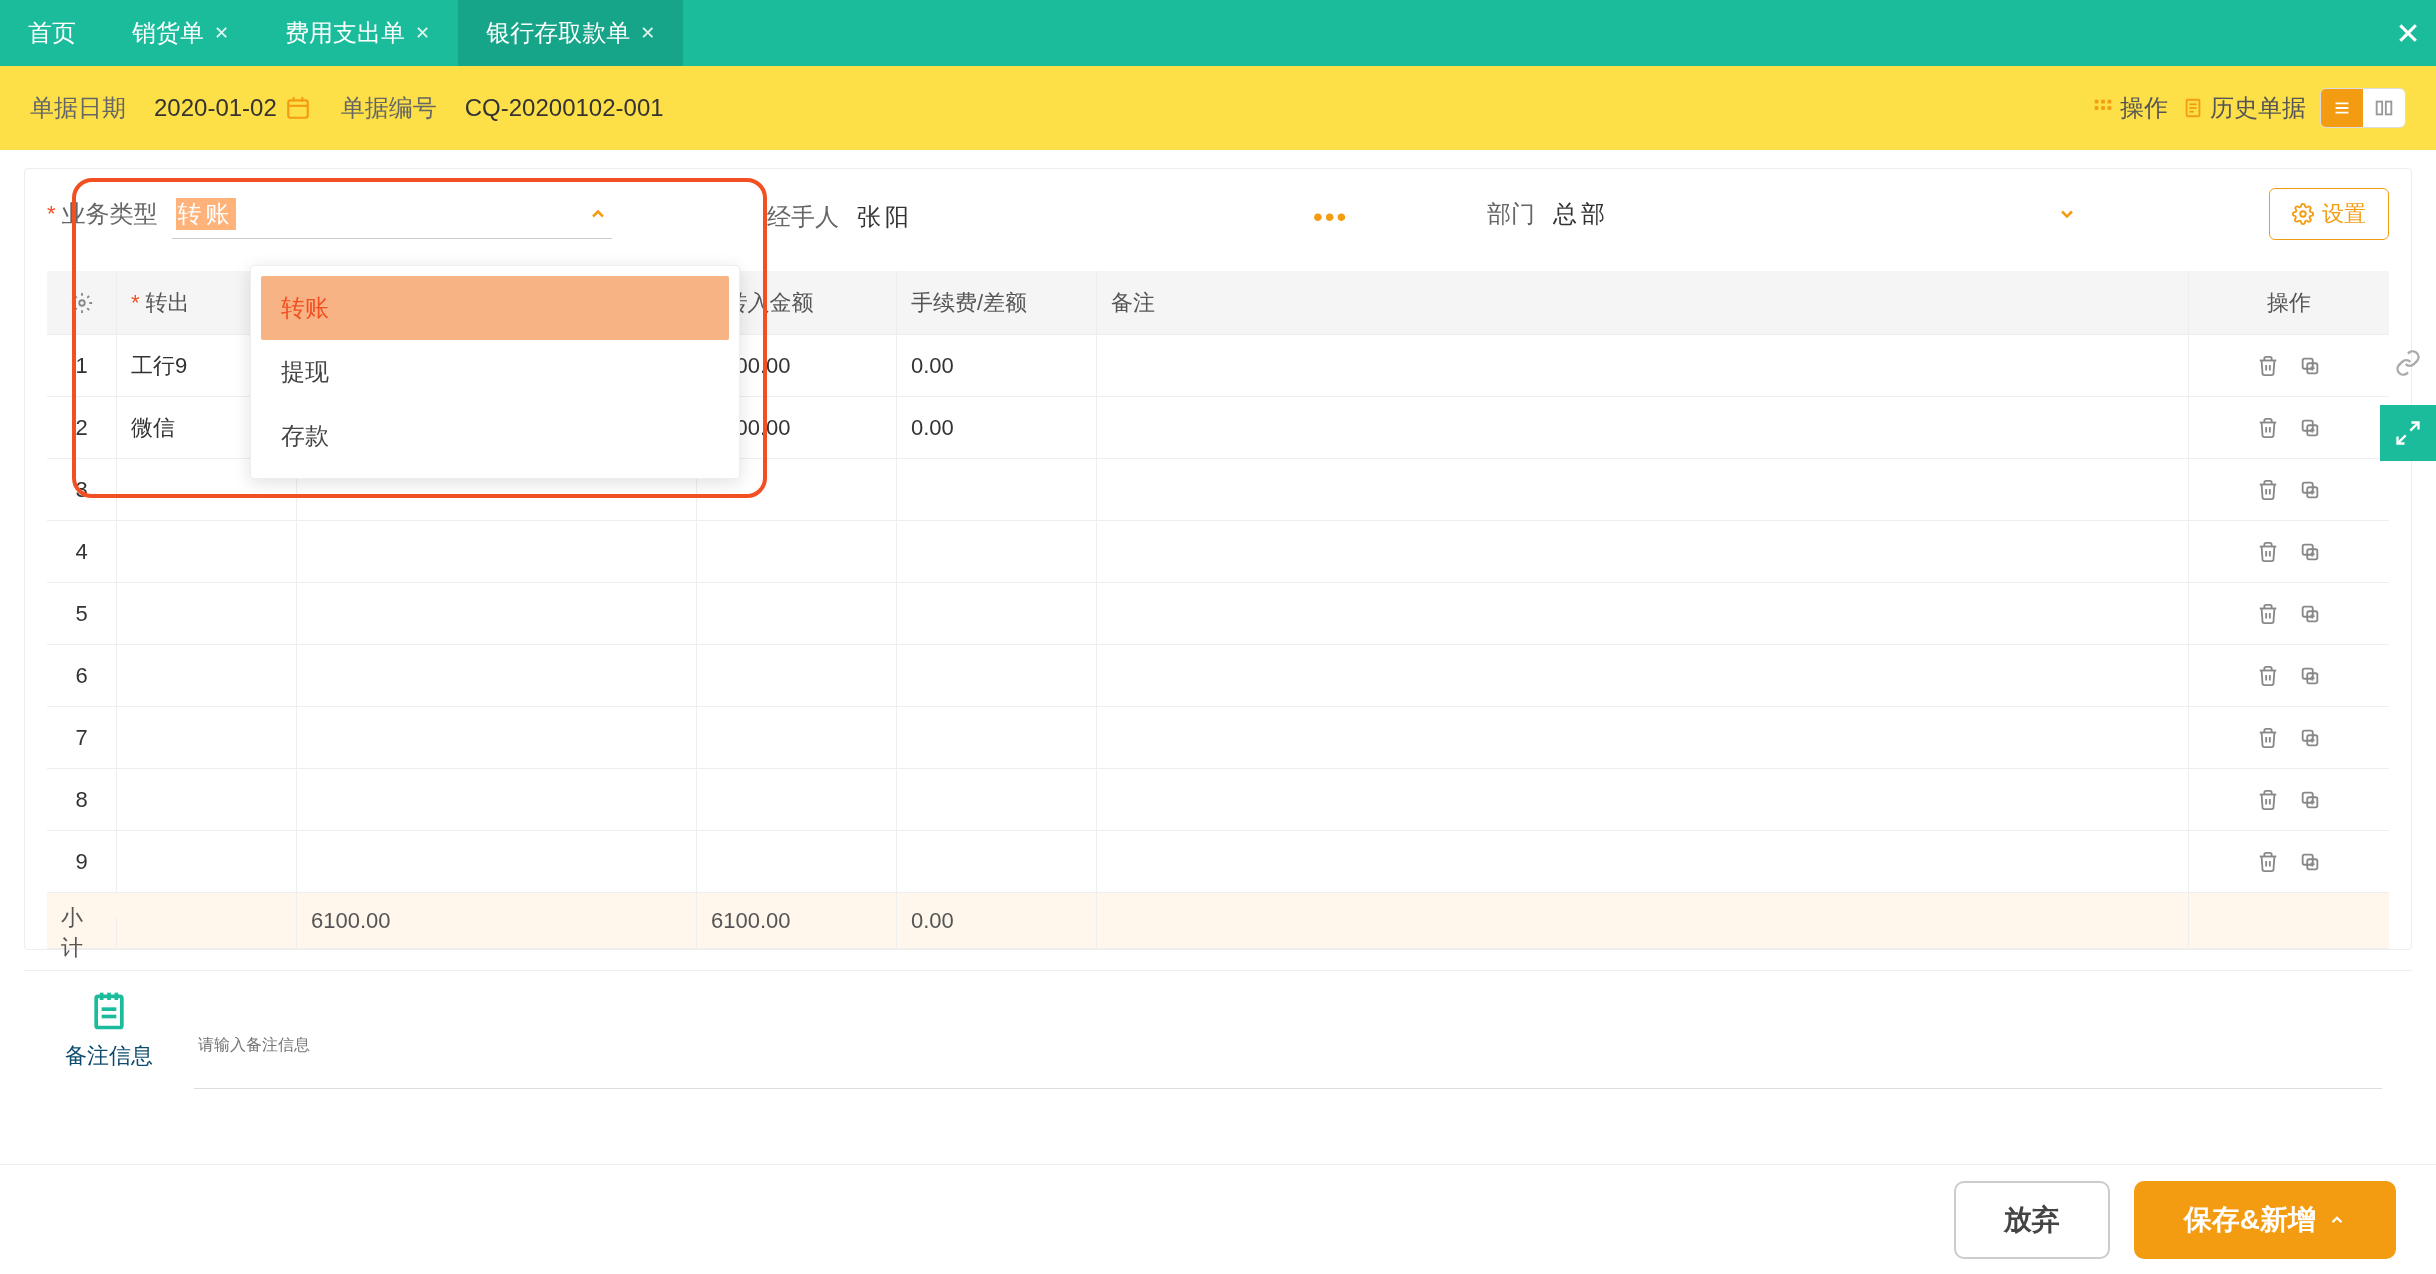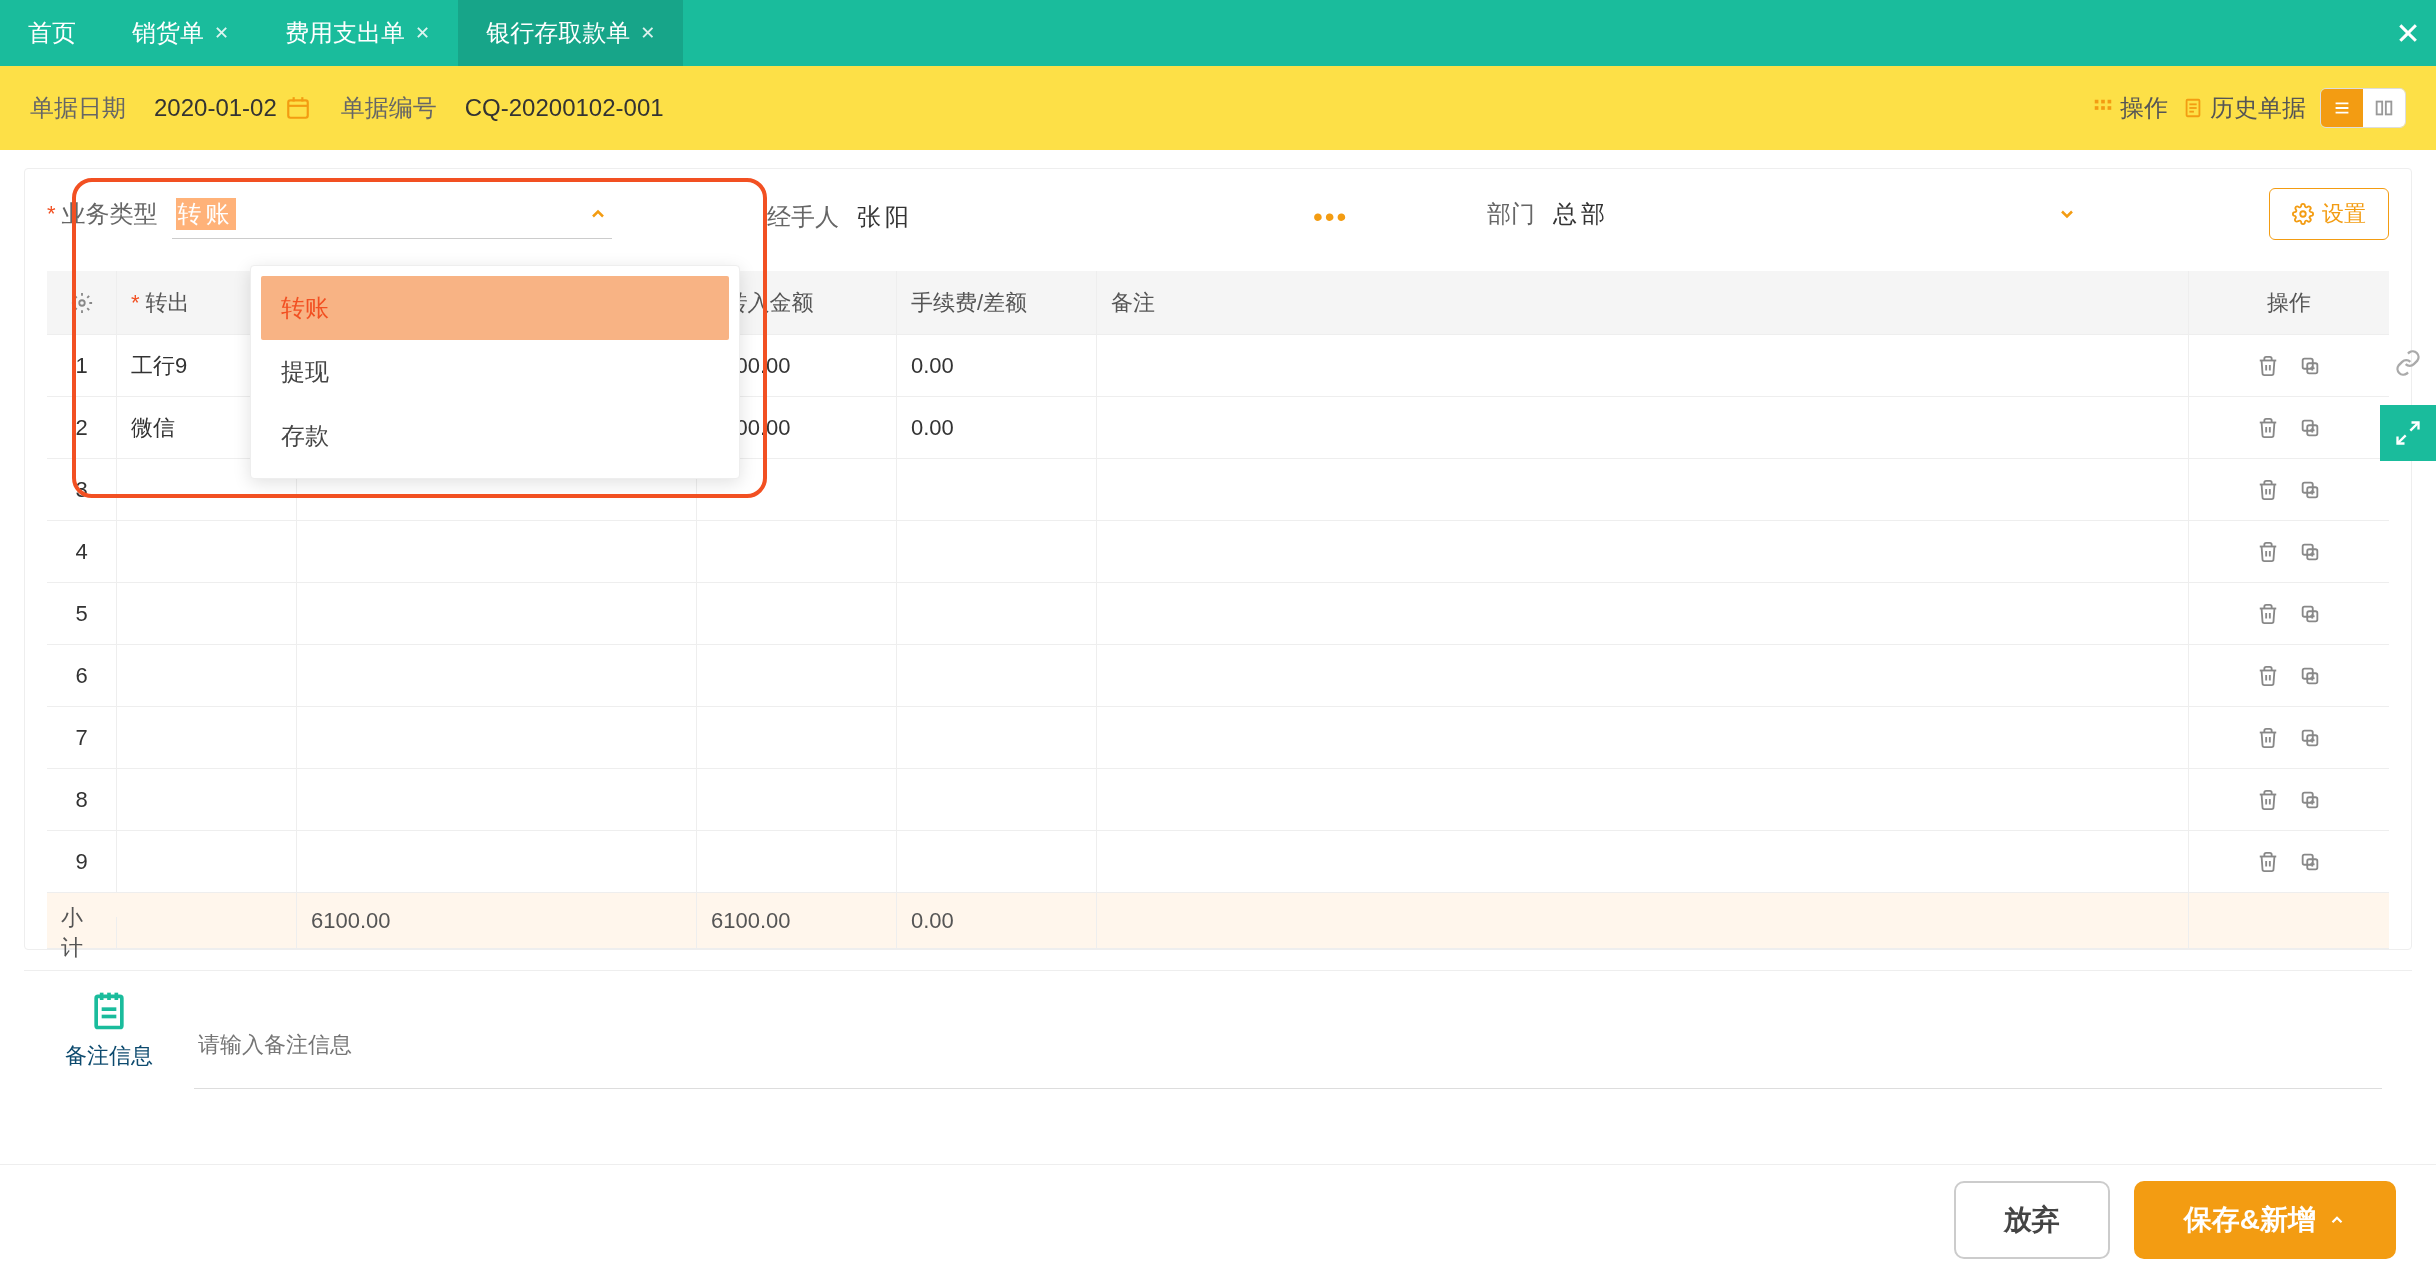--- a/index.html
+++ b/index.html
@@ -212,21 +212,21 @@
   justify-content: center;
   gap: 8px;
   color: #0c4a6e;
   padding: 18px 0;
 }
 .note-icon { color: #1abc9c; font-size: 40px; }
 .remarks-input {
   flex: 1;
   border: none;
   border-bottom: 1px solid #ddd;
-  font-size: 22px;
+  font-size: 16px;
   color: #999;
   margin: 30px 30px 0 0;
   padding: 10px 4px;
   outline: none;
 }
 
 
 .footer {
   position: absolute;
   bottom: 0;

